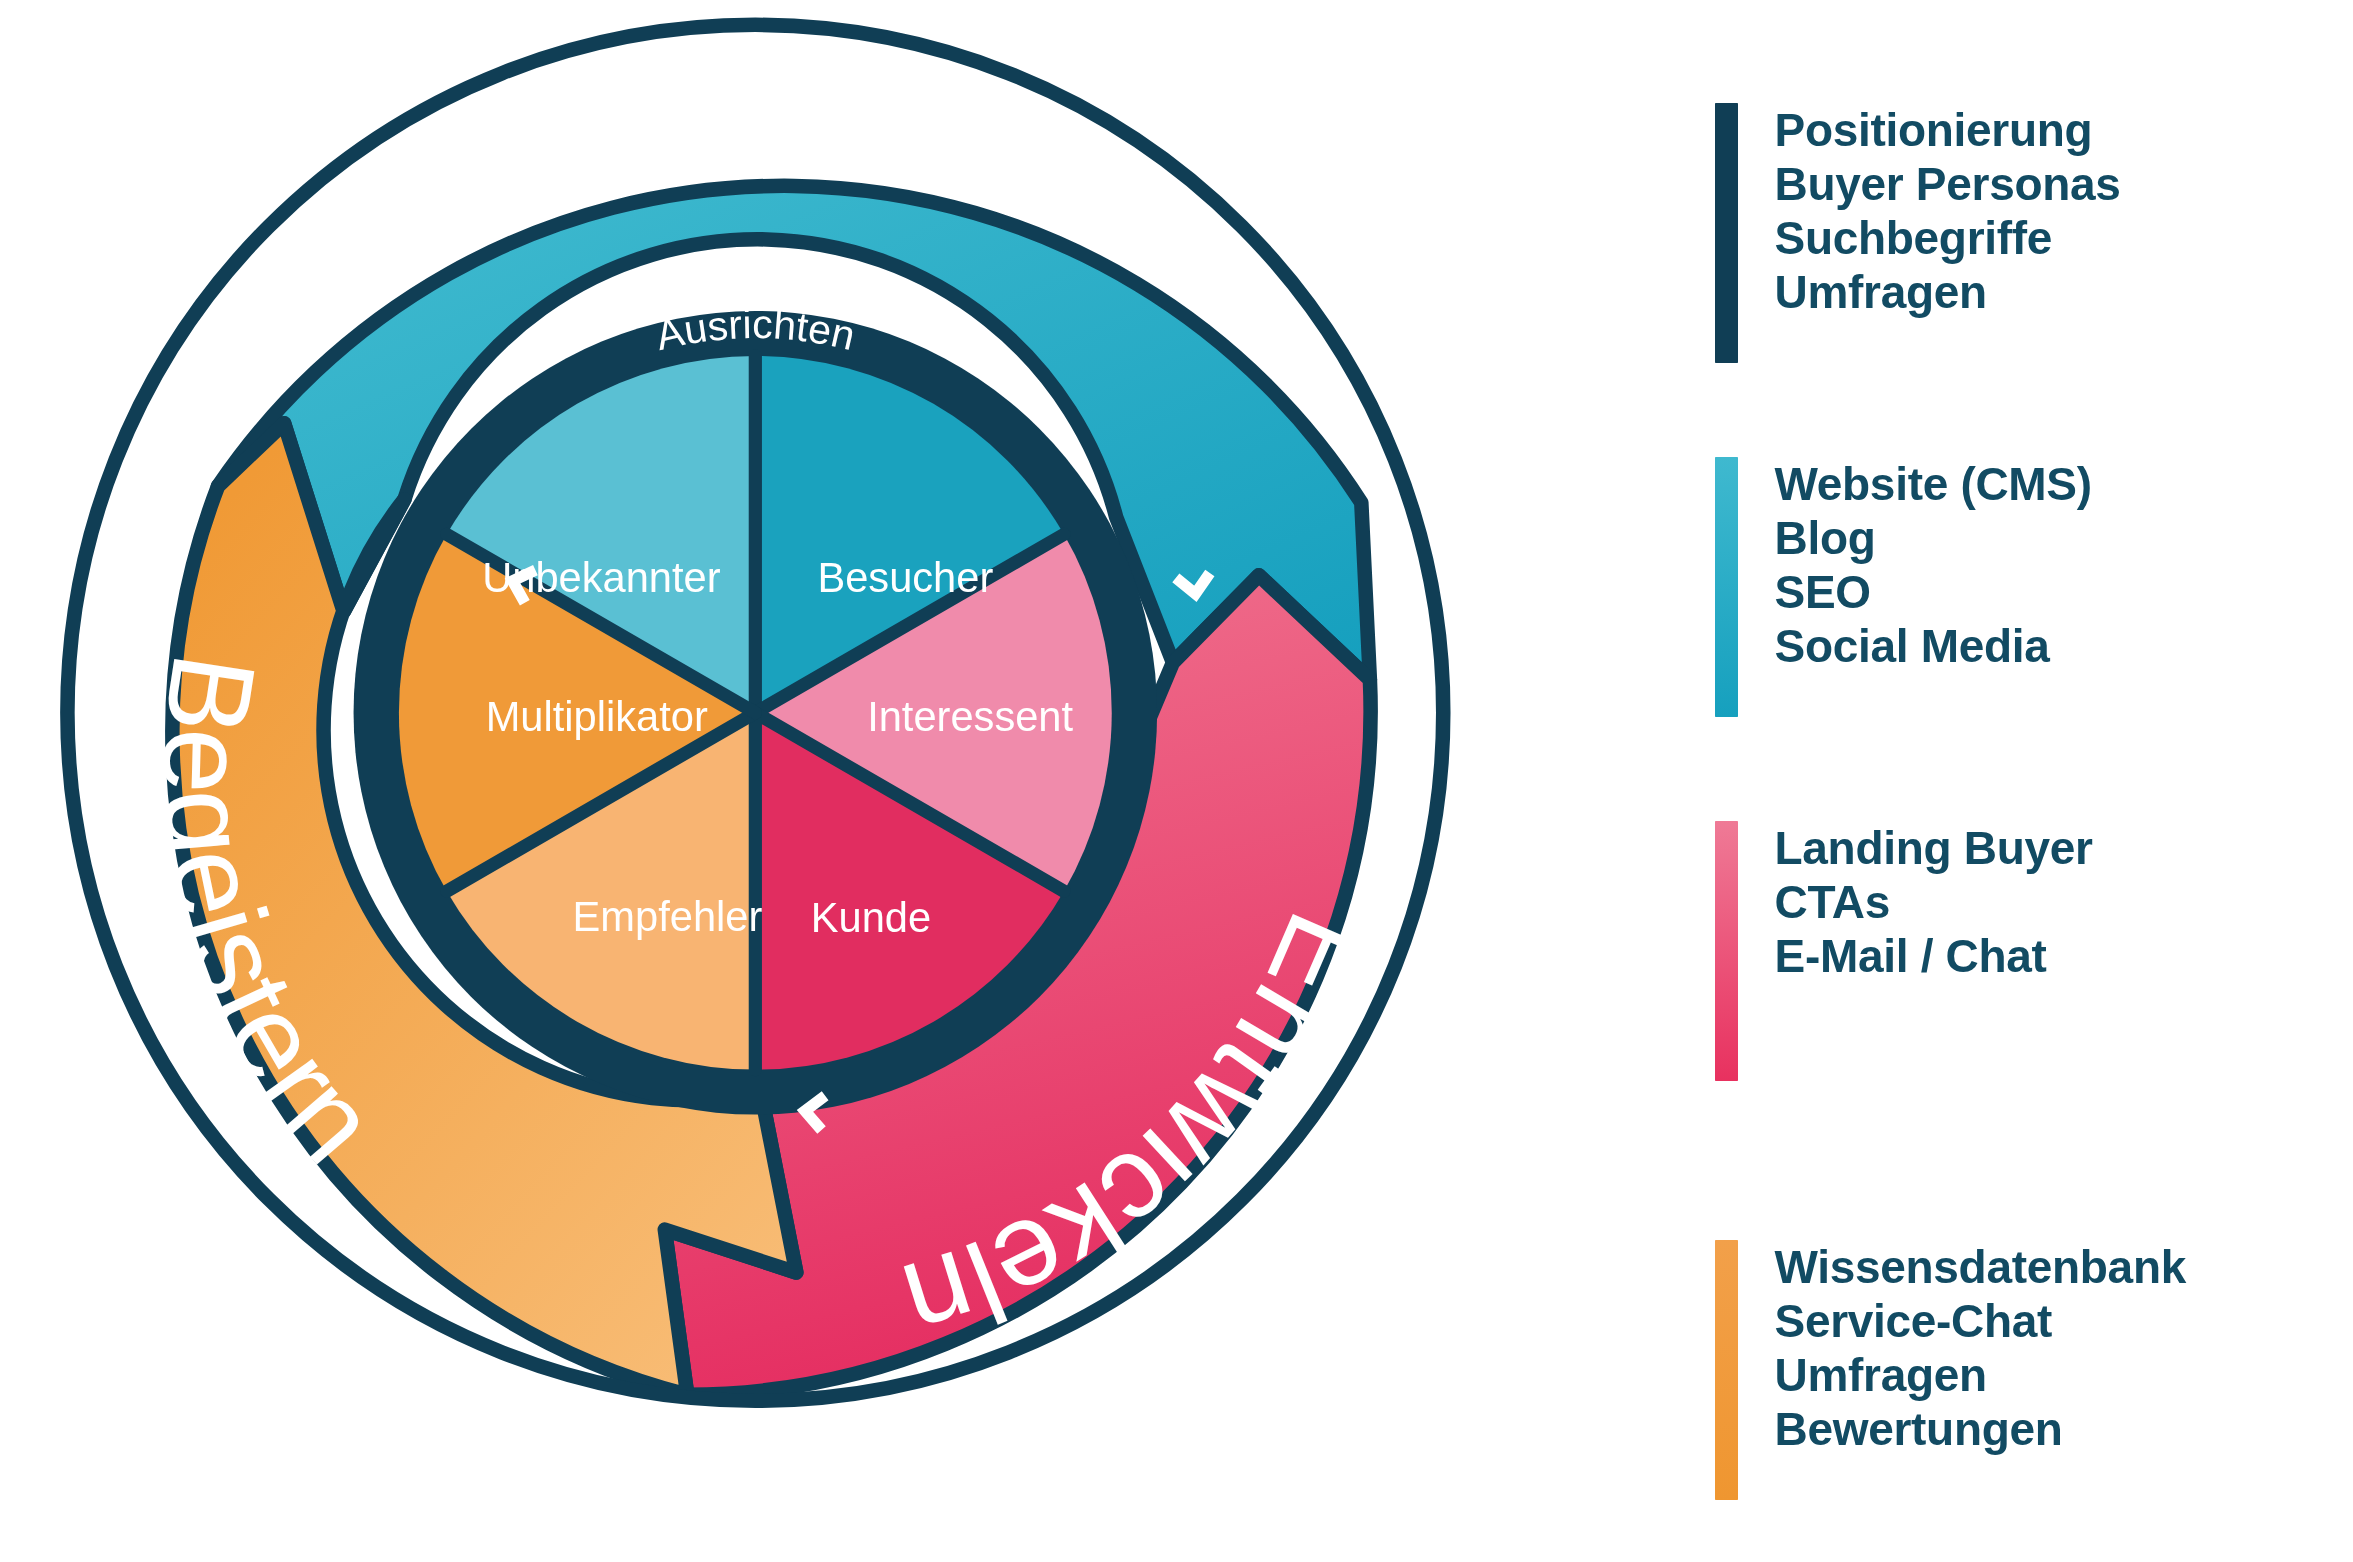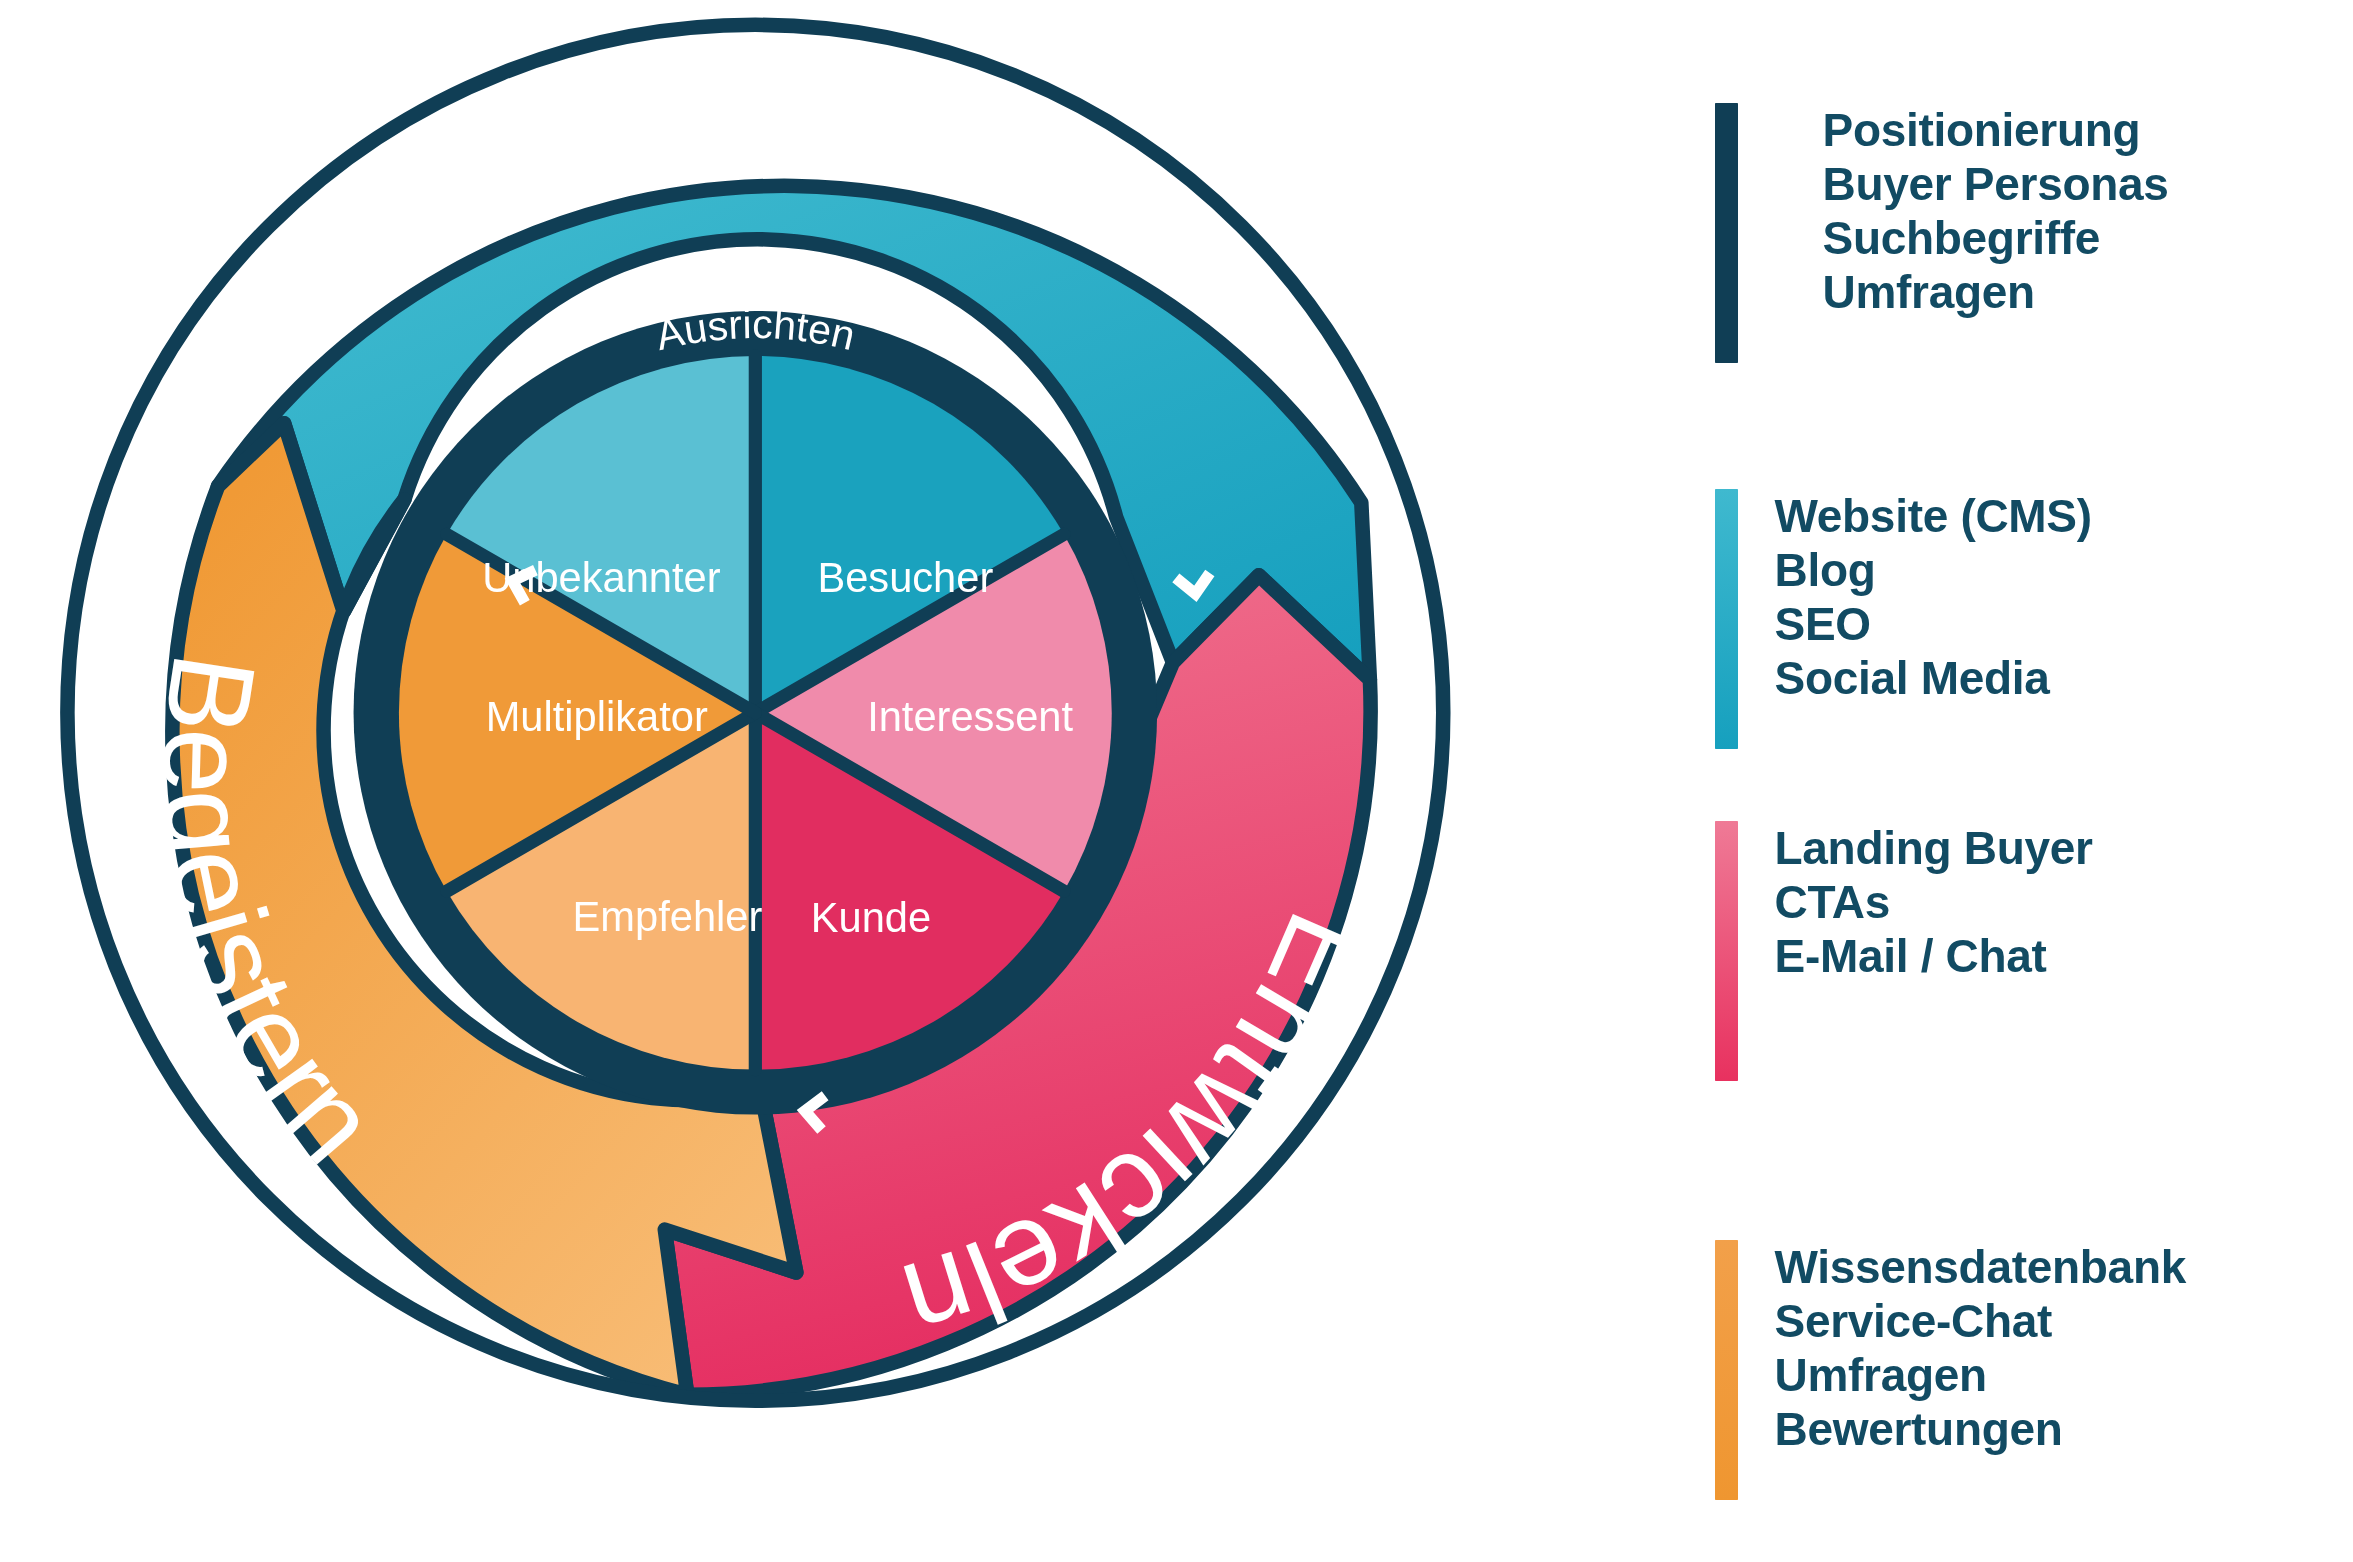--- a/index.html
+++ b/index.html
@@ -200,31 +200,31 @@
         <text x="1010" y="1408">Empfehler</text>
         <text x="903" y="1105">Multiplikator</text>
         <text x="910" y="895">Unbekannter</text>
       </g>
 
     </svg>
   </div>
 
   <div id="legend">
 
-    <div class="legend-group" style="top:103px; left:0; height:260px;gap:48px;">
+    <div class="legend-group" style="top:103px; left:0; height:260px;">
       <div class="legend-bar" style="background:linear-gradient(180deg,#103E55,#103E55);"></div>
       <div class="legend-items">
         <div class="legend-item">Positionierung</div>
         <div class="legend-item">Buyer Personas</div>
         <div class="legend-item">Suchbegriffe</div>
         <div class="legend-item">Umfragen</div>
       </div>
     </div>
 
-    <div class="legend-group" style="top:457px; left:0; height:260px;margin-top:32px;">
+    <div class="legend-group" style="top:457px; left:0; height:260px;">
       <div class="legend-bar" style="background:linear-gradient(180deg,#3FB9CF,#16A0BE);"></div>
       <div class="legend-items">
         <div class="legend-item">Website (CMS)</div>
         <div class="legend-item">Blog</div>
         <div class="legend-item">SEO</div>
         <div class="legend-item">Social Media</div>
       </div>
     </div>
 
     <div class="legend-group" style="top:821px; left:0; height:260px;">

